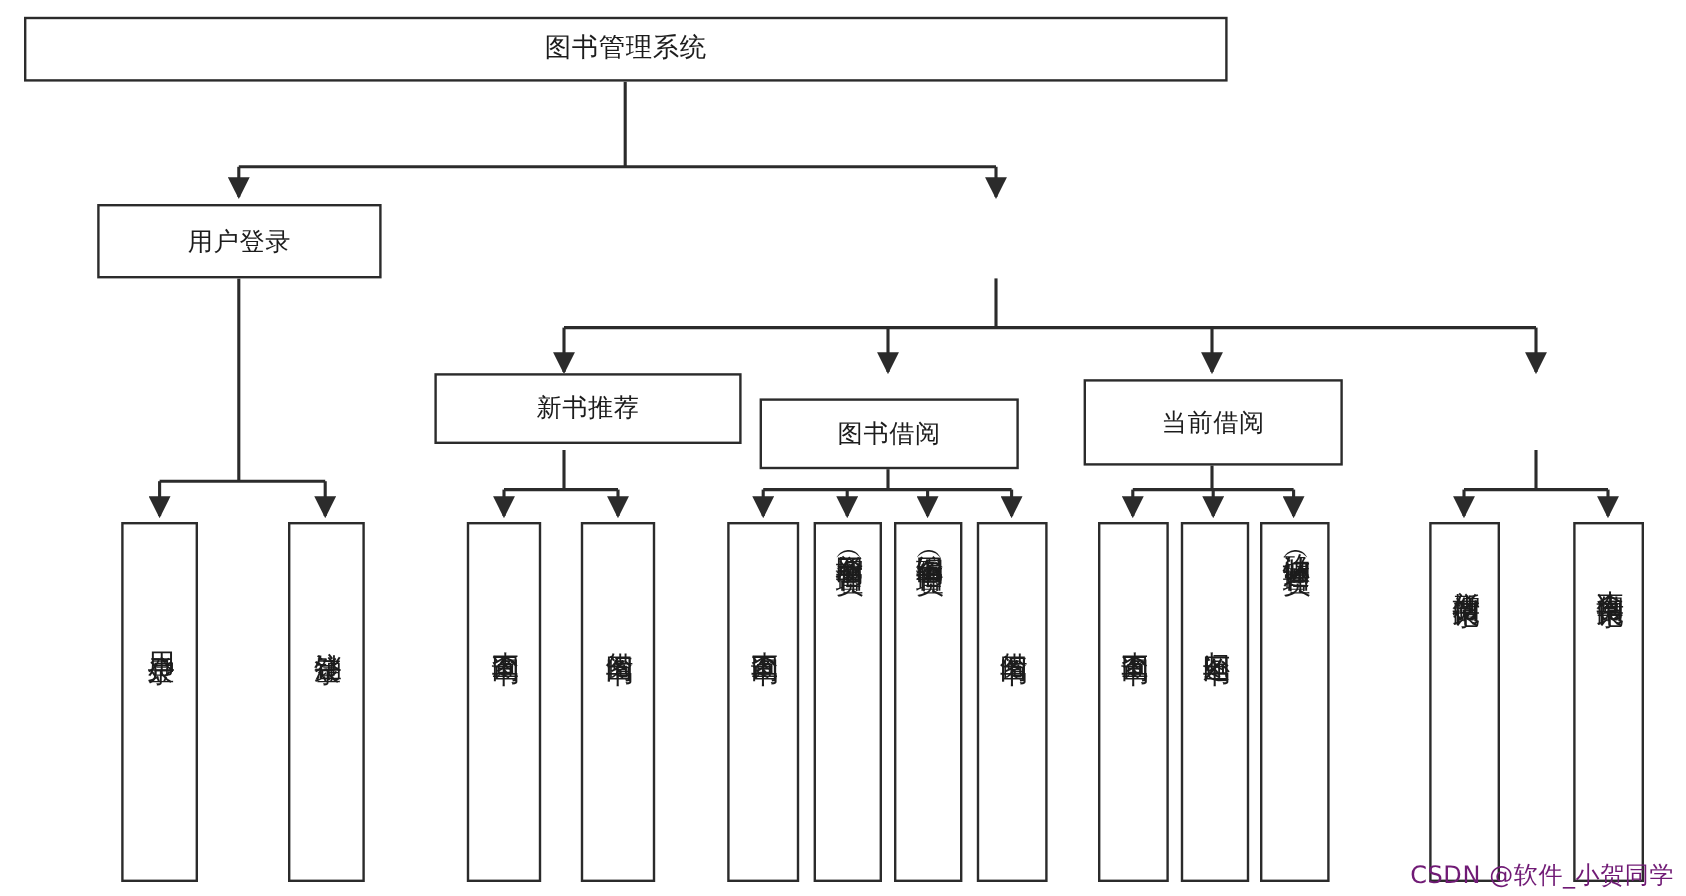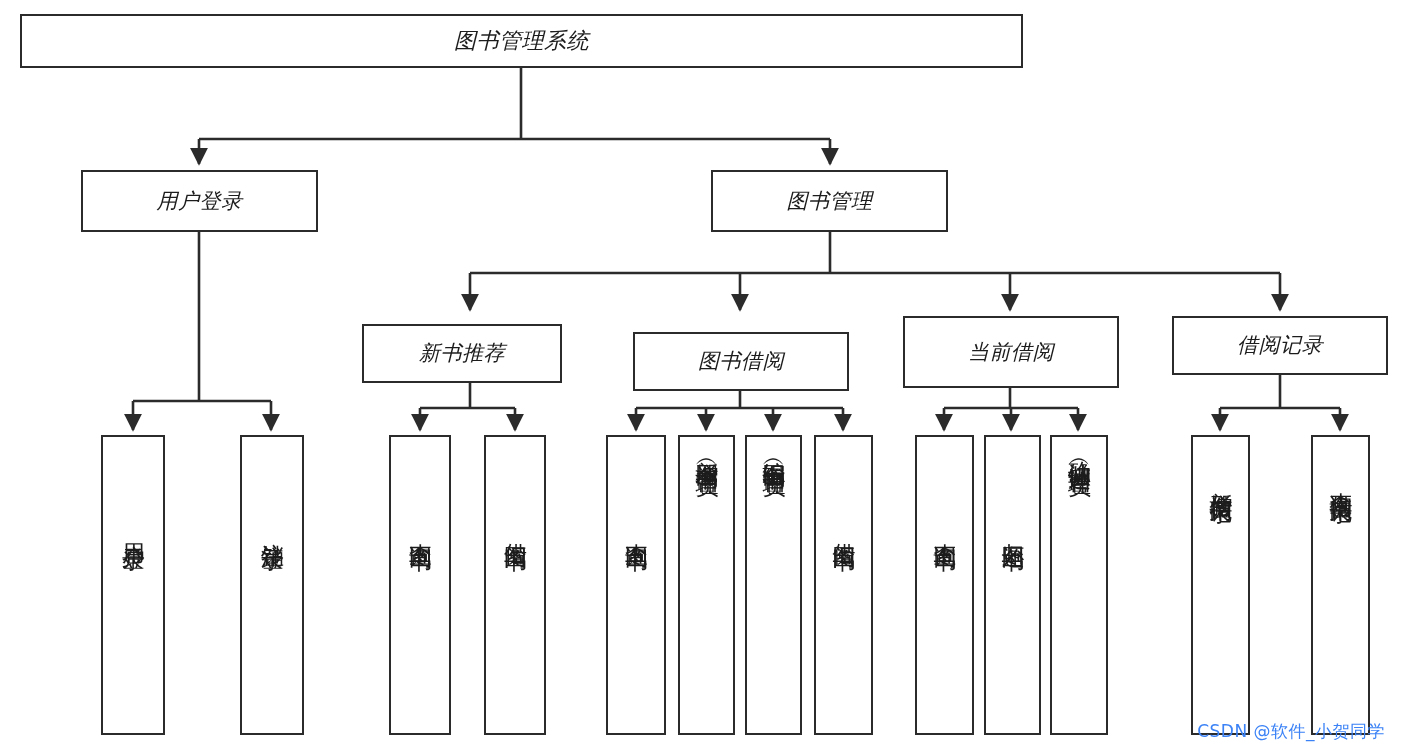--- a/index.html
+++ b/index.html
@@ -36,43 +36,42 @@
     display:block;
     text-align:center;
     color:#1c1c1c;
     letter-spacing:0.5px;
     line-height:1.25;
   }
   
   .node.horiz .label{
     font-size:21px;
     white-space:nowrap;
-    font-style:italic;
   }
   .node.root .label{ font-size:22px; }
   
   .node.vert{
     align-items:flex-start;
     justify-content:center;
     padding-top:0;
   }
   .node.vert .label{
     writing-mode:vertical-rl;
     text-orientation:upright;
     font-size:23px;
     line-height:1.12;
     letter-spacing:2px;
     white-space:nowrap;
   }
   .watermark{
     position:absolute;
-    right:20px;
+    right:10px;
     bottom:4px;
-    font-size:17px;
-    color:#3b82f6;
+    font-size:20px;
+    color:#701a75;
     white-space:nowrap;
     z-index:3;
     letter-spacing:0.5px;
   }
 </style>
 </head>
 <body>
 
 <div id="canvas">
 
@@ -126,35 +125,29 @@
     </g>
   </svg>
 
   <div class="node horiz root" style="left:20px;top:14px;width:1003px;height:54px;">
     <span class="label">图书管理系统</span>
   </div>
 
   <div class="node horiz" style="left:81px;top:170px;width:237px;height:62px;">
     <span class="label">用户登录</span>
   </div>
-  <div class="node horiz" style="left:711px;top:170px;width:237px;height:62px;">
-    <span class="label">图书管理</span>
-  </div>
 
-  <div class="node horiz" style="left:362px;top:324px;width:200px;height:59px;">
+  <div class="node horiz" style="left:362px;top:311px;width:256px;height:59px;">
     <span class="label">新书推荐</span>
   </div>
   <div class="node horiz" style="left:633px;top:332px;width:216px;height:59px;">
     <span class="label">图书借阅</span>
   </div>
   <div class="node horiz" style="left:903px;top:316px;width:216px;height:72px;">
     <span class="label">当前借阅</span>
-  </div>
-  <div class="node horiz" style="left:1172px;top:316px;width:216px;height:59px;">
-    <span class="label">借阅记录</span>
   </div>
 
   <div class="node vert" style="left:101px;top:435px;width:64px;height:300px;padding-top:88px;">
     <span class="label">用户登录</span>
   </div>
   <div class="node vert" style="left:240px;top:435px;width:64px;height:300px;padding-top:88px;">
     <span class="label">注销登录</span>
   </div>
 
   <div class="node vert" style="left:389px;top:435px;width:62px;height:300px;padding-top:88px;">

